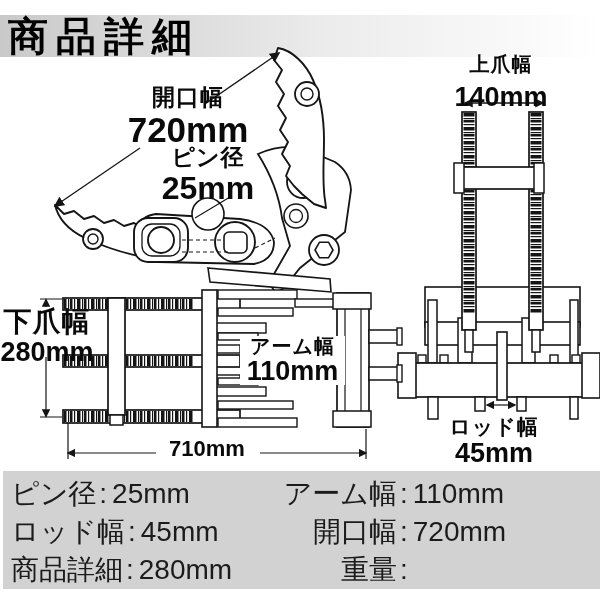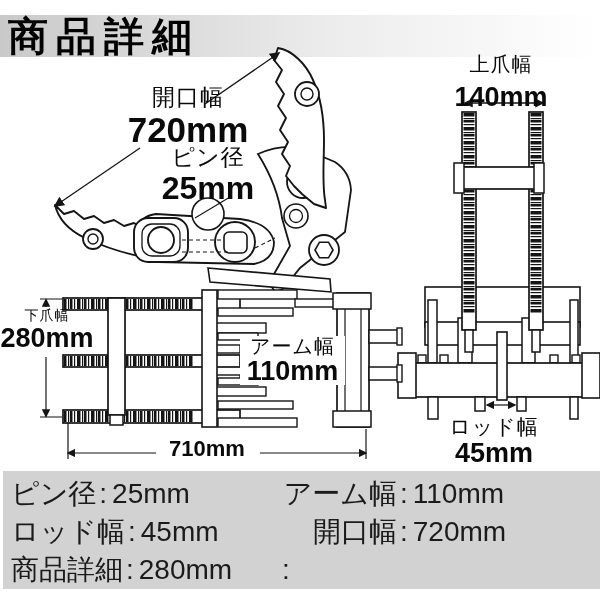--- a/index.html
+++ b/index.html
@@ -11,26 +11,26 @@
   .header .title{position:absolute;left:8px;top:0;line-height:42px;font-size:40px;
           font-weight:900;letter-spacing:8px;color:#000;}
   
   .diagram{position:absolute;left:0;top:42px;width:600px;height:429px;}
   .diagram svg{position:absolute;overflow:visible;}
   #svg-side{left:30px;top:0px;}
   #svg-front{left:398px;top:8px;}
   #svg-top{left:28px;top:241px;}
   
   .dim{position:absolute;text-align:center;line-height:1;color:#0a0a0a;}
-  .dim .l{display:block;font-weight:normal;letter-spacing:1px;}
+  .dim .l{display:block;font-weight:bold;letter-spacing:1px;}
   .dim .v{display:block;font-weight:bold;letter-spacing:0;}
   #dim-opening{left:118px;top:44px;width:140px;} #dim-opening .l{font-size:23px;} #dim-opening .v{font-size:35px;margin-top:3px;}
   #dim-pin{left:148px;top:104px;width:120px;} #dim-pin .l{font-size:23px;} #dim-pin .v{font-size:32px;margin-top:3px;}
   #dim-upper{left:442px;top:12px;width:118px;} #dim-upper .l{font-size:20px;} #dim-upper .v{font-size:27px;margin-top:10px;}
-  #dim-lower{left:0px;top:266px;width:94px;} #dim-lower .l{font-size:14px;} #dim-lower .v{font-size:27px;margin-top:3px;}
+  #dim-lower{left:0px;top:266px;width:94px;} #dim-lower .l{font-size:28px;} #dim-lower .v{font-size:27px;margin-top:3px;}
   #dim-arm{left:240px;top:294px;width:105px;background:#fff;} #dim-arm .l{font-size:20px;} #dim-arm .v{font-size:27px;margin-top:2px;}
   #dim-length{left:153px;top:396px;width:108px;} #dim-length .v{font-size:22px;}
   #dim-rod{left:444px;top:374px;width:100px;} #dim-rod .l{font-size:21px;} #dim-rod .v{font-size:27px;margin-top:3px;}
   
   .specs{position:absolute;left:3px;top:471px;width:586px;height:110px;background:#d2d2d2;
          padding:4px 4px 4px 8px;display:flex;flex-direction:column;justify-content:space-around;}
   .spec-row{display:flex;align-items:baseline;}
   .spec-cell{display:flex;align-items:baseline;font-size:28px;font-weight:400;color:#1b1b1b;}
   .cell-left{width:268px;}
   .cell-right .spec-label{display:inline-block;width:118px;text-align:right;}
@@ -271,18 +271,19 @@
           <span class="spec-value">720mm</span>
       </div>
     </div>
     <div class="spec-row">
       <div class="spec-cell cell-left">
         <span class="spec-label">商品詳細</span>
           <span class="spec-colon">:</span>
           <span class="spec-value">280mm</span>
       </div>
       <div class="spec-cell cell-right">
+        <span class="spec-label">重量</span>
           <span class="spec-colon">:</span>
       </div>
     </div>
   </div>
 
 </div>
 
 </body></html>

